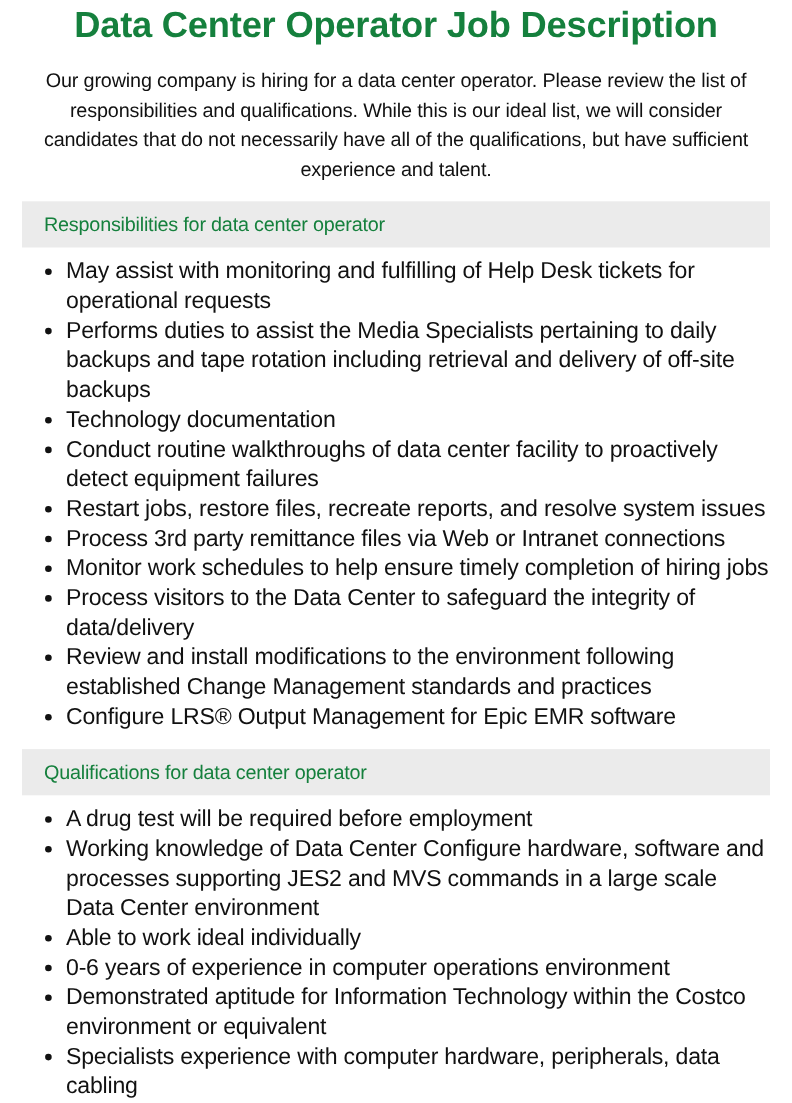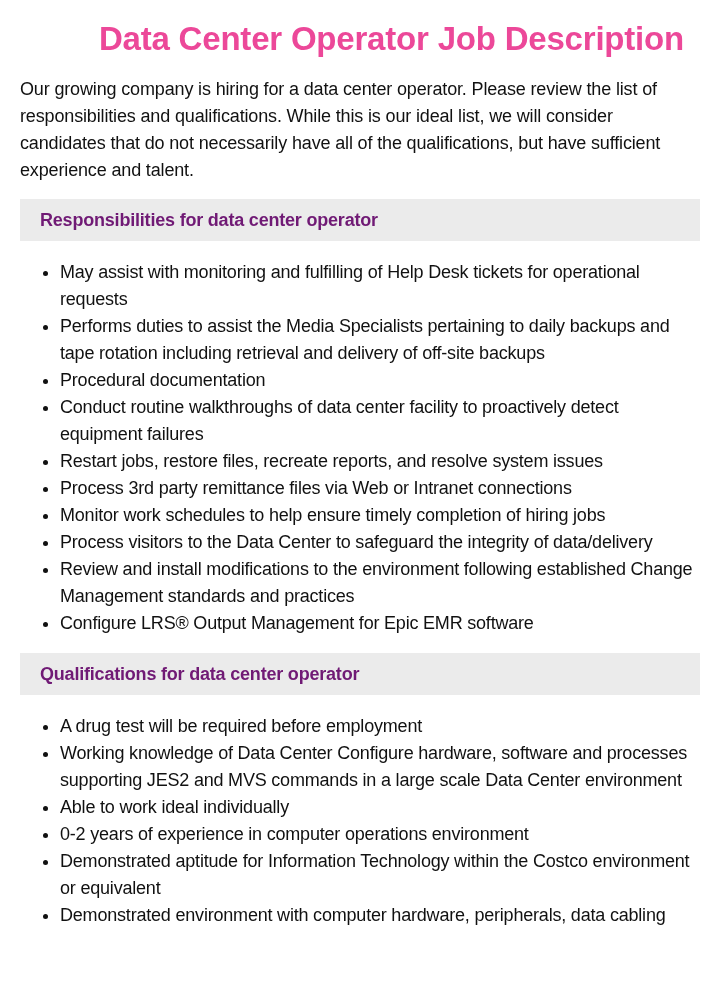--- a/index.html
+++ b/index.html
@@ -5,80 +5,81 @@
   html, body { margin: 0; padding: 0; background: #ffffff; }
   body {
     width: 720px;
     height: 1003px;
     overflow: hidden;
     font-family: "Liberation Sans", sans-serif;
     color: #111111;
   }
   .page { padding: 0 20px 0 20px; }
   h1 {
-    margin: 16px;
+    margin: 0;
     padding-top: 2px;
     height: 42px;
     line-height: 42px;
-    text-align: right;
+    text-align: center;
     font-size: 33px;
     font-weight: bold;
-    color: #ec4899;
+    color: #15803d;
     letter-spacing: -0.2px;
   }
   .intro {
     margin: 16px 0 0 0;
     font-size: 18px;
     line-height: 27px;
     letter-spacing: -0.15px;
+    text-align: center;
   }
   .section-header {
     background: #ebebeb;
     margin-top: 15px;
     height: 42px;
     line-height: 42px;
     padding-left: 20px;
     font-size: 18px;
-    font-weight: bold;
-    color: #701a75;
+    font-weight: normal;
+    color: #15803d;
     letter-spacing: -0.2px;
   }
   ul {
-    margin: 18px 0 0 0;
+    margin: 8px 0 0 0;
     padding-left: 40px;
-    font-size: 18px;
+    font-size: 21px;
     line-height: 27px;
     letter-spacing: -0.2px;
   }
   ul li { padding-left: 0; }
   .quals-header { margin-top: 16px; }
 </style>
 </head>
 <body>
 
 <div class="page">
   <h1>Data Center Operator Job Description</h1>
   <p class="intro">Our growing company is hiring for a data center operator. Please review the list of responsibilities and qualifications. While this is our ideal list, we will consider candidates that do not necessarily have all of the qualifications, but have sufficient experience and talent.</p>
 
   <div class="section-header">Responsibilities for data center operator</div>
   <ul>
     <li>May assist with monitoring and fulfilling of Help Desk tickets for operational requests</li>
     <li>Performs duties to assist the Media Specialists pertaining to daily backups and tape rotation including retrieval and delivery of off-site backups</li>
-    <li>Procedural documentation</li>
+    <li>Technology documentation</li>
     <li>Conduct routine walkthroughs of data center facility to proactively detect equipment failures</li>
     <li>Restart jobs, restore files, recreate reports, and resolve system issues</li>
     <li>Process 3rd party remittance files via Web or Intranet connections</li>
     <li>Monitor work schedules to help ensure timely completion of hiring jobs</li>
     <li>Process visitors to the Data Center to safeguard the integrity of data/delivery</li>
     <li>Review and install modifications to the environment following established Change Management standards and practices</li>
     <li>Configure LRS® Output Management for Epic EMR software</li>
   </ul>
 
   <div class="section-header quals-header">Qualifications for data center operator</div>
   <ul>
     <li>A drug test will be required before employment</li>
     <li>Working knowledge of Data Center Configure hardware, software and processes supporting JES2 and MVS commands in a large scale Data Center environment</li>
     <li>Able to work ideal individually</li>
-    <li>0-2 years of experience in computer operations environment</li>
+    <li>0-6 years of experience in computer operations environment</li>
     <li>Demonstrated aptitude for Information Technology within the Costco environment or equivalent</li>
-    <li>Demonstrated environment with computer hardware, peripherals, data cabling</li>
+    <li>Specialists experience with computer hardware, peripherals, data cabling</li>
   </ul>
 </div>
 
 </body></html>

